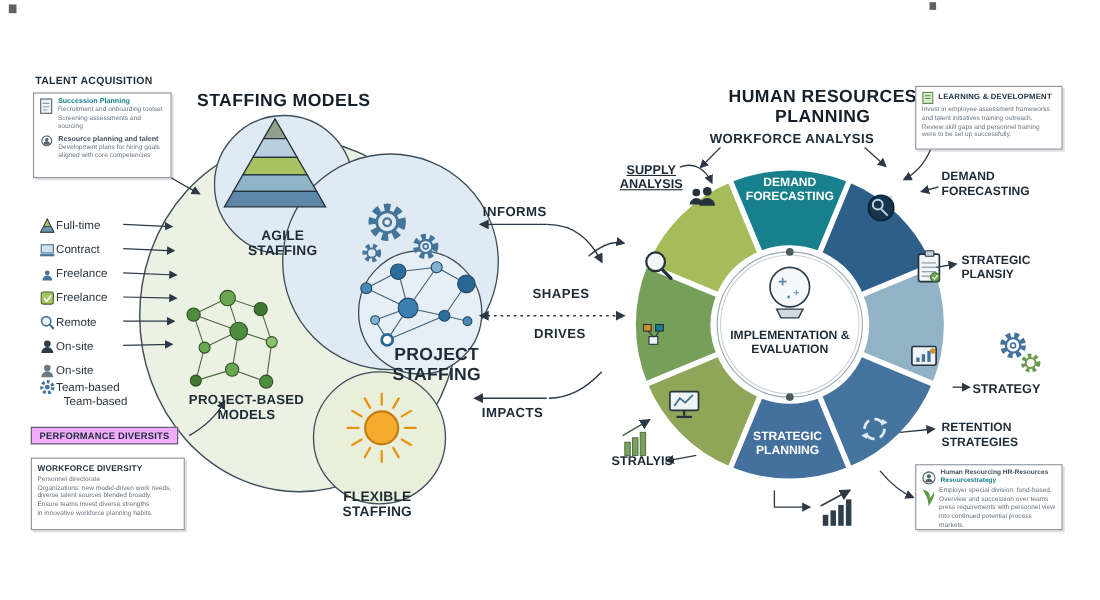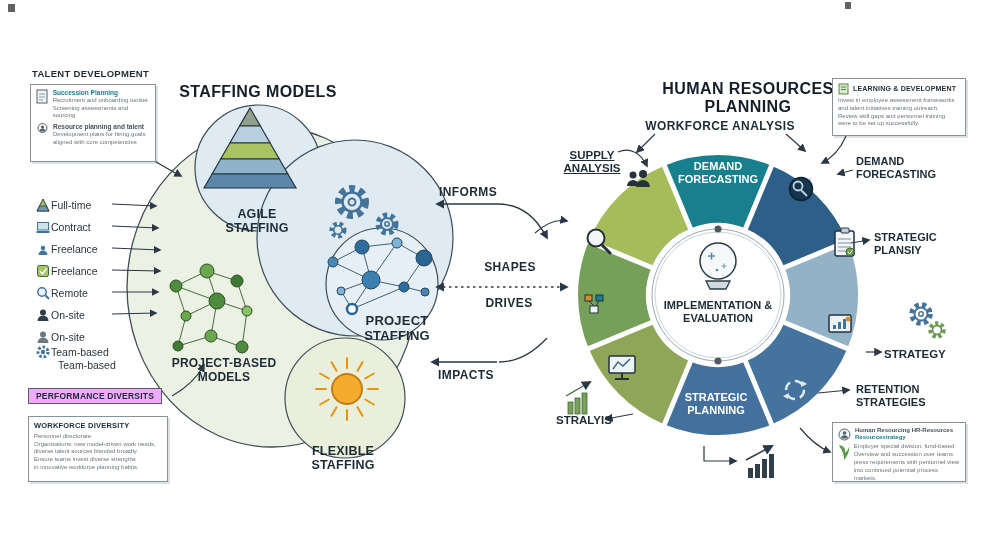--- a/index.html
+++ b/index.html
@@ -283,42 +283,42 @@
       <path d="M846,136 C840,150 832,158 822,163" marker-end="url(#ah)"></path>
       <line x1="633" y1="414" x2="606" y2="419" marker-end="url(#ah)"></line>
       <path d="M704,446 L704,461 L736,461" marker-end="url(#ah)"></path>
     </g>
   </svg>
 
   <div class="t title" style="left:258px;top:36px;width:240px;">STAFFING MODELS</div>
   <div class="t title" style="left:748px;top:33px;width:210px;">HUMAN RESOURCES PLANNING</div>
 
   <div class="t seg" style="left:257px;top:207px;width:80px;">AGILE STAFFING</div>
-  <div class="t seg" style="left:397px;top:314px;width:90px;font-size:13px;">PROJECT STAFFING</div>
+  <div class="t seg" style="left:397px;top:314px;width:90px;font-size:16px;">PROJECT STAFFING</div>
   <div class="t seg" style="left:224px;top:357px;width:130px;font-size:12px;">PROJECT-BASED MODELS</div>
   <div class="t seg" style="left:343px;top:444px;width:80px;">FLEXIBLE STAFFING</div>
 
   <div class="t mid" style="left:468px;top:186px;">INFORMS</div>
   <div class="t mid" style="left:510px;top:261px;">SHAPES</div>
   <div class="t mid" style="left:509px;top:297px;">DRIVES</div>
   <div class="t mid" style="left:466px;top:369px;">IMPACTS</div>
 
   <div class="t mid" style="left:720px;top:120px;">WORKFORCE ANALYSIS</div>
   <div class="t sml2" style="left:592px;top:149px;width:72px;font-weight:bold;text-decoration:underline;">SUPPLY ANALYSIS</div>
   <div class="t sml white" style="left:718px;top:160px;width:110px;font-weight:bold;">DEMAND FORECASTING</div>
   <div class="t sml white" style="left:716px;top:391px;width:100px;font-weight:bold;">STRATEGIC PLANNING</div>
   <div class="t sml" style="left:718px;top:299px;width:130px;font-weight:bold;">IMPLEMENTATION &amp; EVALUATION</div>
 
   <div class="tl sml" style="left:856px;top:155px;width:78px;">DEMAND FORECASTING</div>
   <div class="tl sml" style="left:874px;top:231px;width:86px;">STRATEGIC PLANSIY</div>
   <div class="tl sml2" style="left:884px;top:348px;">STRATEGY</div>
   <div class="tl sml" style="left:856px;top:383px;width:90px;">RETENTION STRATEGIES</div>
   <div class="tl sml2" style="left:556px;top:414px;">STRALYIS</div>
 
-  <div class="tiny-label" style="left:32px;top:68px;">TALENT DEVELOPMENT</div>
+  <div class="tiny-label" style="left:32px;top:68px;">TALENT ACQUISITION</div>
   <div class="box" style="left:30px;top:84px;width:126px;height:78px;">
     <div class="brow">
       <svg width="13" height="15">
           <rect x="1" y="1" width="10" height="13" fill="#eef3f6" stroke="#55606a"></rect>
           <line x1="3" y1="5" x2="9" y2="5" stroke="#8aa0b0"></line>
           <line x1="3" y1="8" x2="9" y2="8" stroke="#8aa0b0"></line>
           <line x1="3" y1="11" x2="7" y2="11" stroke="#8aa0b0"></line>
         </svg>
       <div>
         <div class="bh">Succession Planning</div>

